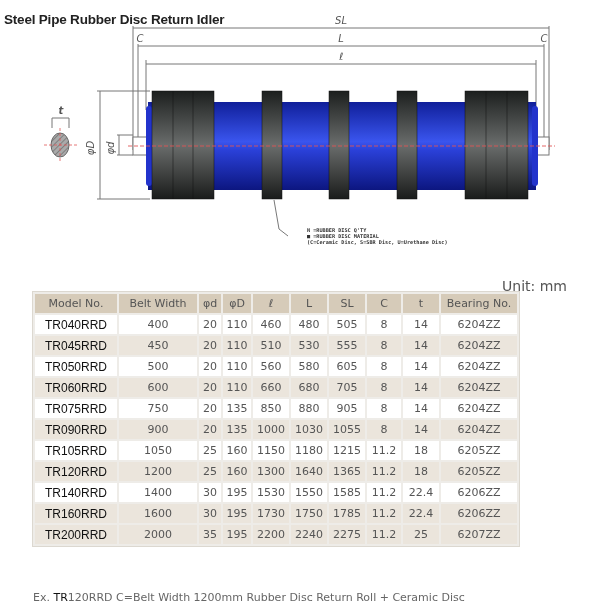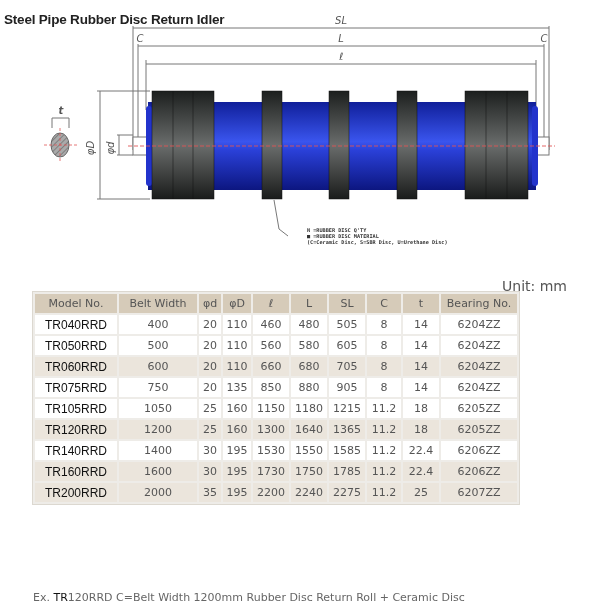--- a/index.html
+++ b/index.html
@@ -131,20 +131,32 @@
         <td>400</td>
         <td>20</td>
         <td>110</td>
         <td>460</td>
         <td>480</td>
         <td>505</td>
         <td>8</td>
         <td>14</td>
         <td>6204ZZ</td>
       </tr>
+      <tr class="alt">
+        <td class="model">TR045RRD</td>
+        <td>450</td>
+        <td>20</td>
+        <td>110</td>
+        <td>510</td>
+        <td>530</td>
+        <td>555</td>
+        <td>8</td>
+        <td>14</td>
+        <td>6204ZZ</td>
+      </tr>
       <tr>
         <td class="model">TR050RRD</td>
         <td>500</td>
         <td>20</td>
         <td>110</td>
         <td>560</td>
         <td>580</td>
         <td>605</td>
         <td>8</td>
         <td>14</td>
@@ -163,20 +175,32 @@
         <td>6204ZZ</td>
       </tr>
       <tr>
         <td class="model">TR075RRD</td>
         <td>750</td>
         <td>20</td>
         <td>135</td>
         <td>850</td>
         <td>880</td>
         <td>905</td>
+        <td>8</td>
+        <td>14</td>
+        <td>6204ZZ</td>
+      </tr>
+      <tr class="alt">
+        <td class="model">TR090RRD</td>
+        <td>900</td>
+        <td>20</td>
+        <td>135</td>
+        <td>1000</td>
+        <td>1030</td>
+        <td>1055</td>
         <td>8</td>
         <td>14</td>
         <td>6204ZZ</td>
       </tr>
       <tr>
         <td class="model">TR105RRD</td>
         <td>1050</td>
         <td>25</td>
         <td>160</td>
         <td>1150</td>

